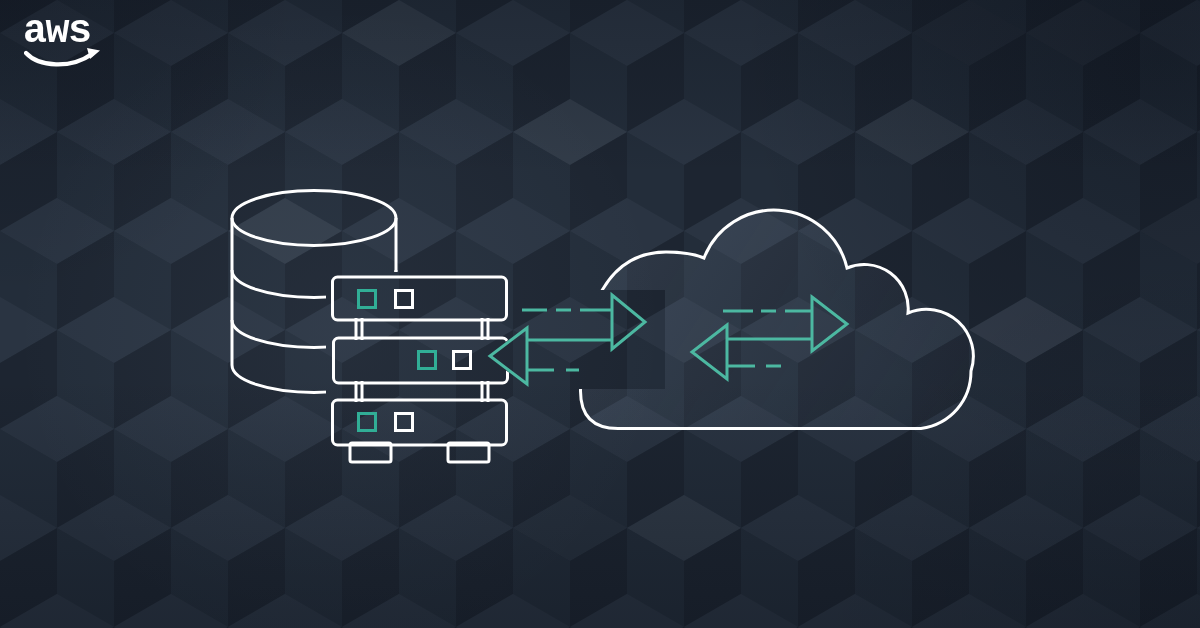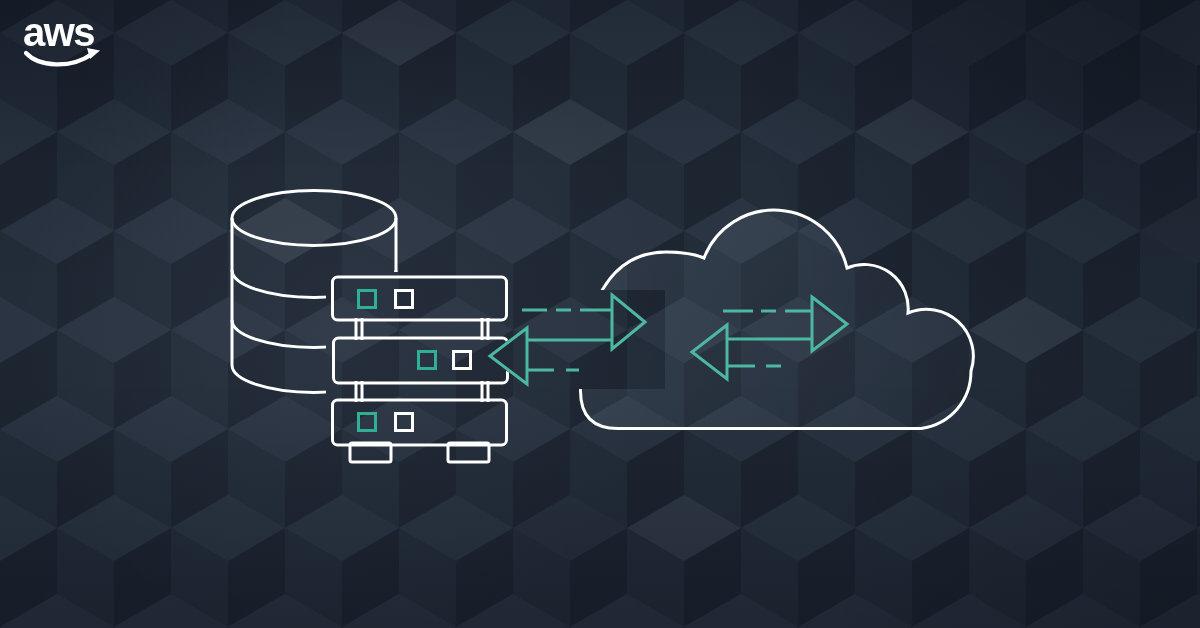--- a/index.html
+++ b/index.html
@@ -22,21 +22,21 @@
   .wline{stroke:var(--outline-white);stroke-width:3;fill:none;}
   .tline{stroke:var(--accent-teal);stroke-width:3;fill:none;}
   .tsq{stroke:var(--accent-teal-bright);stroke-width:3;fill:none;}
   .wsq{stroke:var(--outline-white);stroke-width:3;fill:none;}
   .aws-logo{
     position:absolute;left:23px;top:14px;width:90px;height:62px;
     color:var(--outline-white);
   }
   .aws-logo .aws-word{
     display:block;font-weight:700;font-size:40px;line-height:36px;
-    letter-spacing:-1.5px;color:#fff;
+    letter-spacing:-1.5px;color:#fff;font-family:Liberation Mono, monospace;
   }
   .aws-logo svg{position:absolute;left:1px;top:34px;}
 </style>
 </head>
 <body>
 
 <div class="stage">
   <svg class="scene" viewBox="0 0 1200 628" xmlns="http://www.w3.org/2000/svg">
     <defs>
       <pattern id="cubes" width="114" height="198" patternUnits="userSpaceOnUse">

